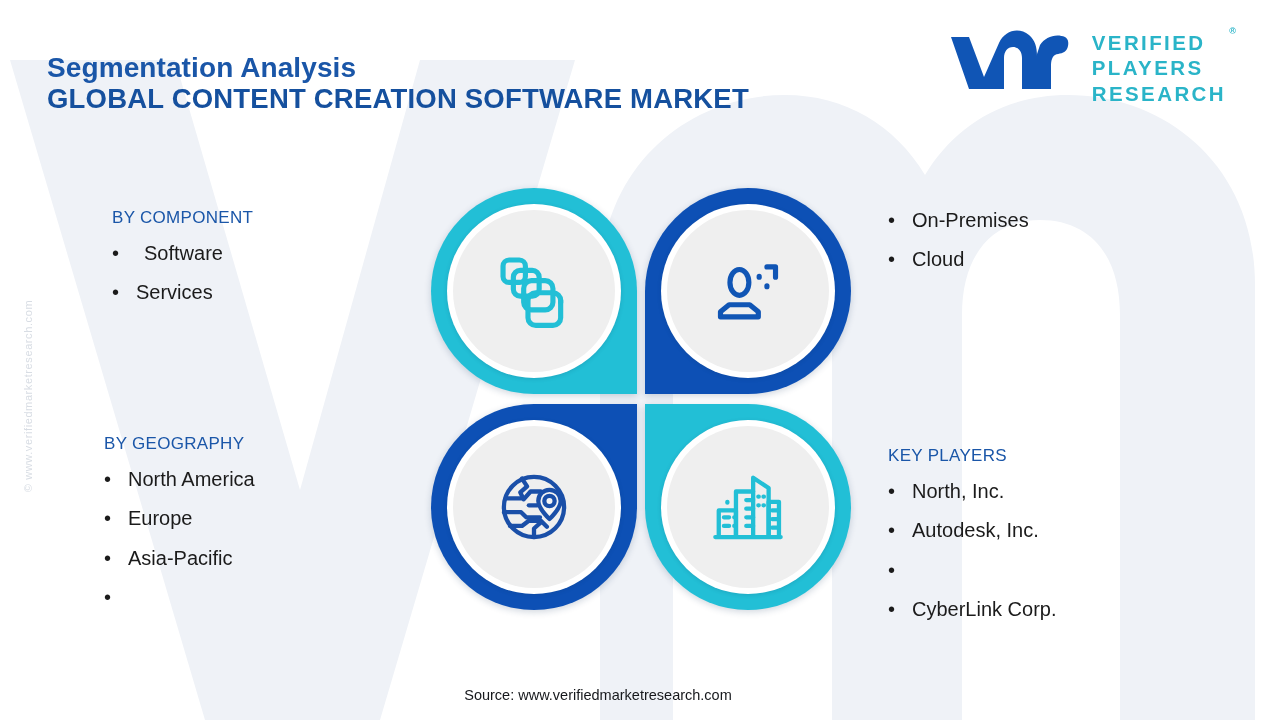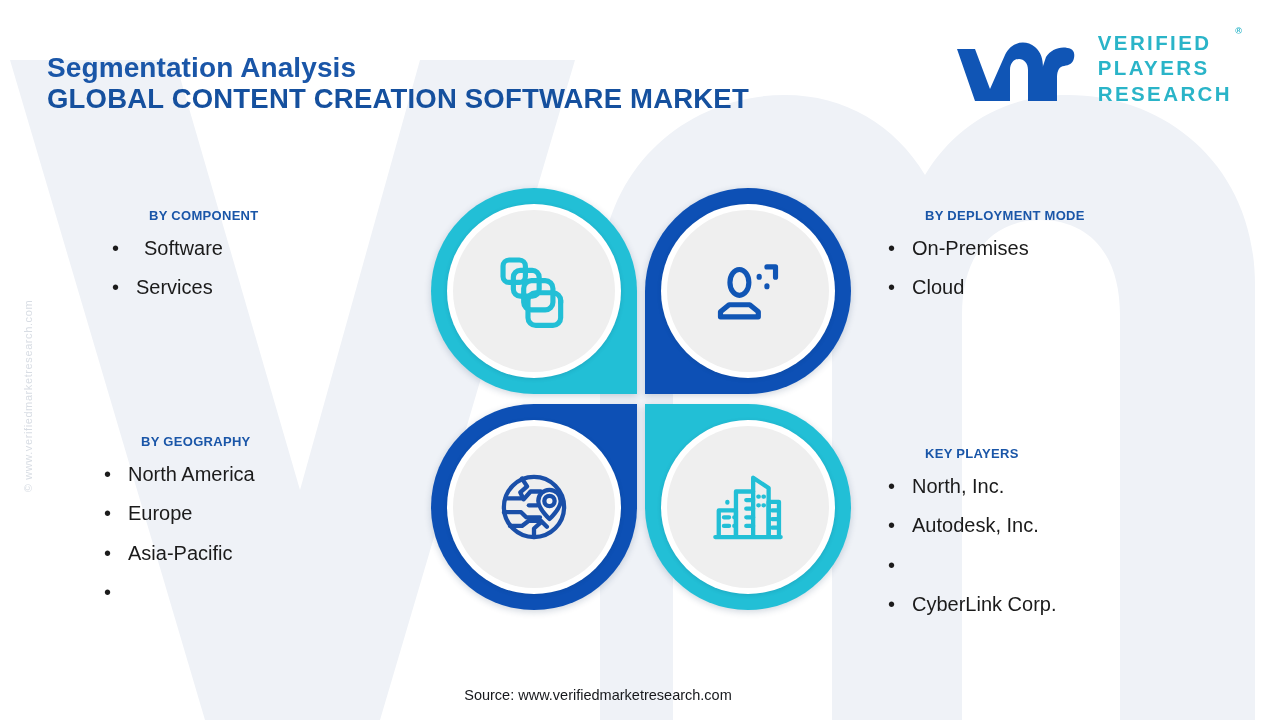--- a/index.html
+++ b/index.html
@@ -34,37 +34,37 @@
   #main-title{
     font-size:27.5px; font-weight:bold; color:#15509e;
     letter-spacing:.2px; line-height:1.1; white-space:nowrap;
   }
   #sub-title{
     margin-top:17px; font-size:28px; font-weight:bold;
     color:#1a56a8; letter-spacing:.1px; line-height:1.1;
   }
 
   
-  #logo{ position:absolute; right:48px; top:28px; display:flex; align-items:flex-end; gap:23px; }
+  #logo{ position:absolute; right:54px; top:28px; display:flex; align-items:flex-start; gap:23px; }
   #logo-mark{ width:120px; height:66px; display:block; }
   #logo-text{ position:relative; padding-top:2px; }
   #logo-text .ln{
     font-size:20.5px; font-weight:bold; color:#2ab4c8;
     letter-spacing:2.4px; line-height:1.24; white-space:nowrap;
   }
   #logo-reg{
     position:absolute; right:-10px; top:-2px;
     font-size:9px; color:#2ab4c8; font-weight:bold;
   }
 
   
   .seg{ position:absolute; z-index:6; }
   .seg-title{
-    font-size:13px; font-weight:bold; color:#1a56a8;
-    letter-spacing:.3px; margin-bottom:13px; white-space:nowrap;margin-left:37px;
+    font-size:17px; font-weight:normal; color:#1a56a8;
+    letter-spacing:.3px; margin-bottom:13px; white-space:nowrap;
   }
   .seg-list{ list-style:none; }
   .seg-list li{
     display:flex; align-items:flex-start;
     font-size:20px; color:#1b1b1b; line-height:1.22;
     margin-bottom:15px; white-space:nowrap;
   }
   .seg-list li .bul{
     width:24px; flex:0 0 24px; color:#1b1b1b;
     font-size:20px; line-height:1.22; text-align:left;
@@ -254,21 +254,20 @@
       <span class="txt">Software</span>
     </li>
     <li>
       <span class="bul">•</span>
       <span class="txt">Services</span>
     </li>
   </ul>
 </div>
 
 <div class="seg" id="seg-deployment">
-  <div class="seg-title">BY DEPLOYMENT MODE</div>
   <ul class="seg-list">
     <li>
       <span class="bul">•</span>
       <span class="txt">On-Premises</span>
     </li>
     <li>
       <span class="bul">•</span>
       <span class="txt">Cloud</span>
     </li>
   </ul>

